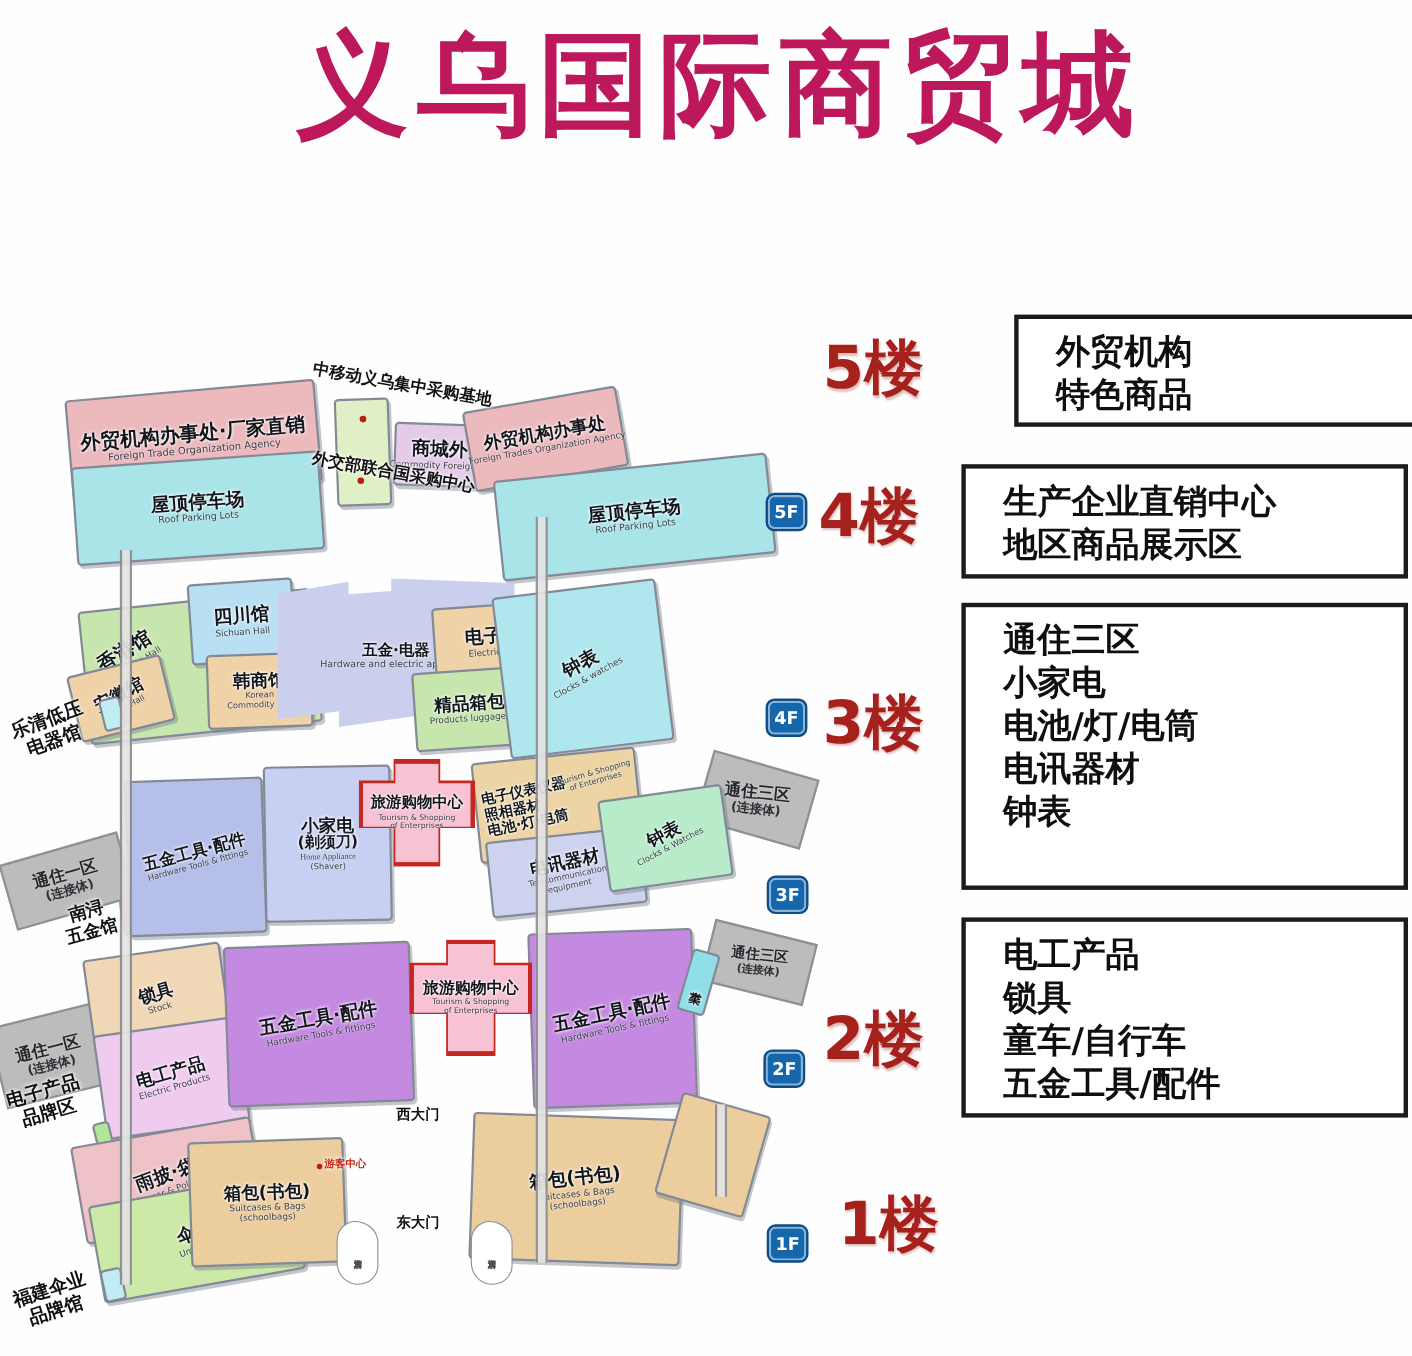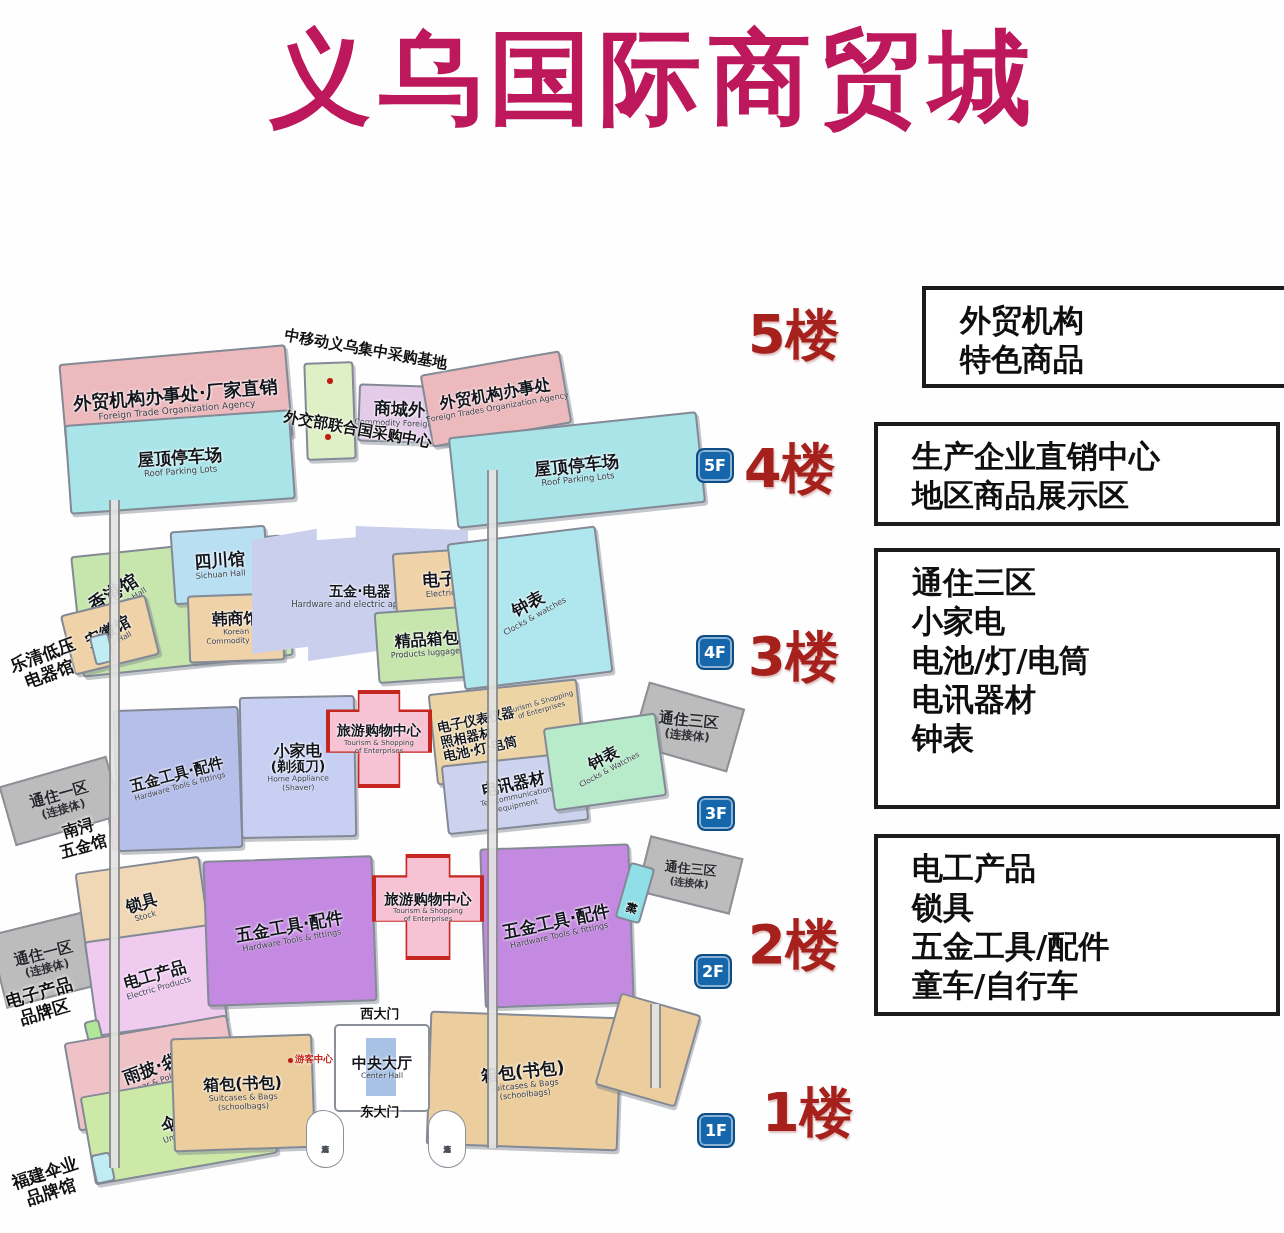--- a/index.html
+++ b/index.html
@@ -139,21 +139,21 @@
   <div class="slab" style="left:110px;top:816px;width:18px;height:34px;background:#e473dc;transform:rotate(-8deg);box-shadow:none;"></div>
   <div class="slab" style="left:115px;top:708px;width:126px;height:142px;background:#b5bfea;transform:rotate(-2deg);">
     <div style="transform:rotate(-13deg);text-align:center;">
       <div class="zh" style="font-size:15px;">五金工具·配件</div>
       <div class="en" style="font-size:7.5px;">Hardware Tools &amp; fittings</div>
     </div>
   </div>
   <div class="slab" style="left:240px;top:696px;width:116px;height:142px;background:#c7d0f2;transform:rotate(-1deg);">
     <div class="zh" style="font-size:16px;">小家电</div>
     <div class="zh" style="font-size:14px;">(剃须刀)</div>
-    <div class="en" style="font-size:7.5px;">Home Appliance</div>
+    <div class="en" style="font-size:7.5px;font-family:Liberation Serif, serif;">Home Appliance</div>
     <div class="en" style="font-size:7.5px;">(Shaver)</div>
   </div>
   <div class="cross" style="left:326px;top:690px;width:106px;height:98px;">
     <div class="outer"></div>
     <div class="inner"></div>
     <div class="txt">
       <div class="zh" style="font-size:14px;">旅游购物中心</div>
       <div class="en" style="font-size:7px;">Tourism &amp; Shopping</div>
       <div class="en" style="font-size:7px;">of Enterprises</div>
     </div>
@@ -253,27 +253,20 @@
       <div class="en" style="font-size:8px;">Umbrellas</div>
     </div>
   </div>
   <div class="slab" style="left:172px;top:1036px;width:142px;height:114px;background:#ecce9e;transform:rotate(-2deg);">
     <div class="zh" style="font-size:16px;">箱包(书包)</div>
     <div class="en" style="font-size:8px;">Suitcases &amp; Bags</div>
     <div class="en" style="font-size:8px;">(schoolbags)</div>
   </div>
   <div class="dot" style="left:288px;top:1058px;width:5px;height:5px;"></div>
   <div class="olabel" style="left:295px;top:1053px;font-size:9.5px;color:#c32016;">游客中心</div>
-  <div class="hall" style="left:334px;top:1024px;width:92px;height:84px;">
-    <div style="position:absolute;left:30px;top:12px;width:30px;height:58px;background:#a8c2e6;"></div>
-    <div style="position:absolute;inset:0;display:flex;flex-direction:column;align-items:center;justify-content:center;">
-      <div class="zh" style="font-size:15px;">中央大厅</div>
-      <div class="en" style="font-size:7.5px;">Center Hall</div>
-    </div>
-  </div>
   <div class="olabel" style="left:344px;top:1006px;width:72px;font-size:13px;">西大门</div>
   <div class="olabel" style="left:344px;top:1104px;width:72px;font-size:13px;">东大门</div>
   <div class="cloud" style="left:306px;top:1110px;width:36px;height:56px;">
     <div class="cloudtxt vtext">清真酒店</div>
   </div>
   <div class="cloud" style="left:428px;top:1110px;width:36px;height:56px;">
     <div class="cloudtxt vtext">清真酒店</div>
   </div>
   <div class="slab" style="left:428px;top:1014px;width:192px;height:134px;background:#ecce9e;transform:rotate(2deg);">
     <div style="transform:rotate(-8deg);text-align:center;">
@@ -312,17 +305,17 @@
   <div class="lbox" style="top:548px;height:261px;">
     <div class="lline">通住三区</div>
     <div class="lline">小家电</div>
     <div class="lline">电池/灯/电筒</div>
     <div class="lline">电讯器材</div>
     <div class="lline">钟表</div>
   </div>
   <div class="lbox" style="top:834px;height:182px;">
     <div class="lline">电工产品</div>
     <div class="lline">锁具</div>
+    <div class="lline">童车/自行车</div>
     <div class="lline">五金工具/配件</div>
-    <div class="lline">童车/自行车</div>
   </div>
 
 </div>
 
 </body></html>

